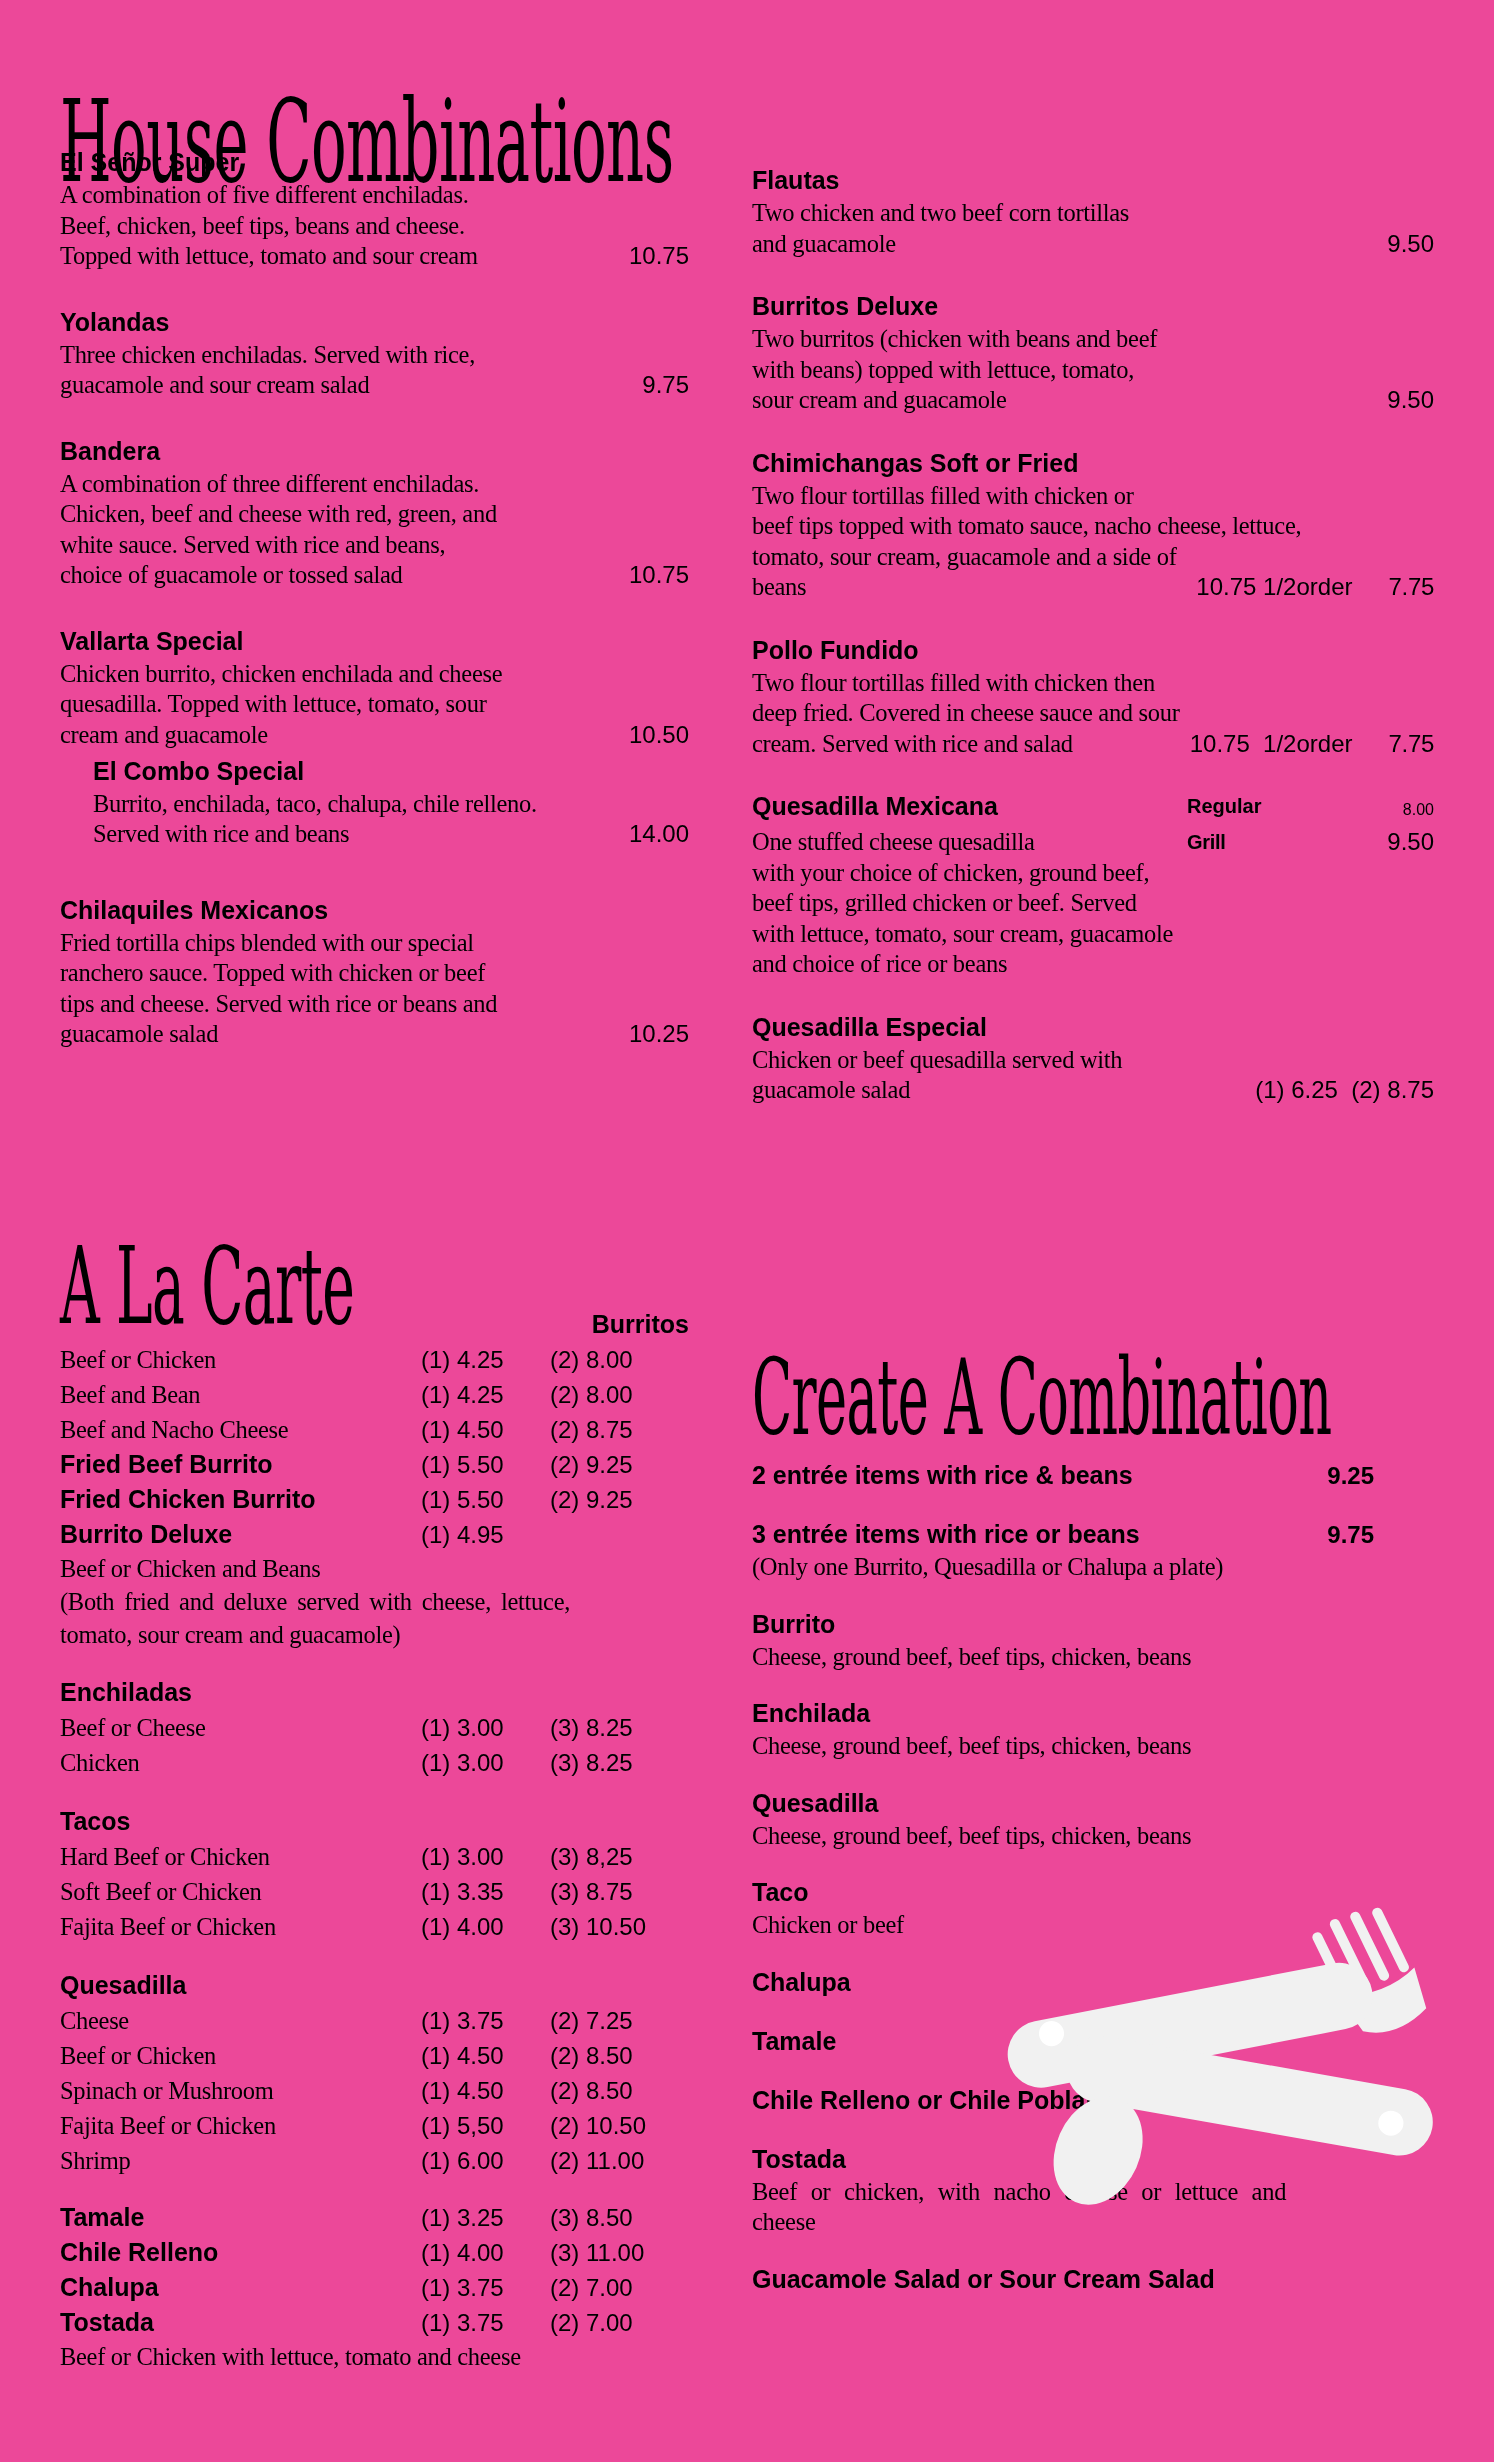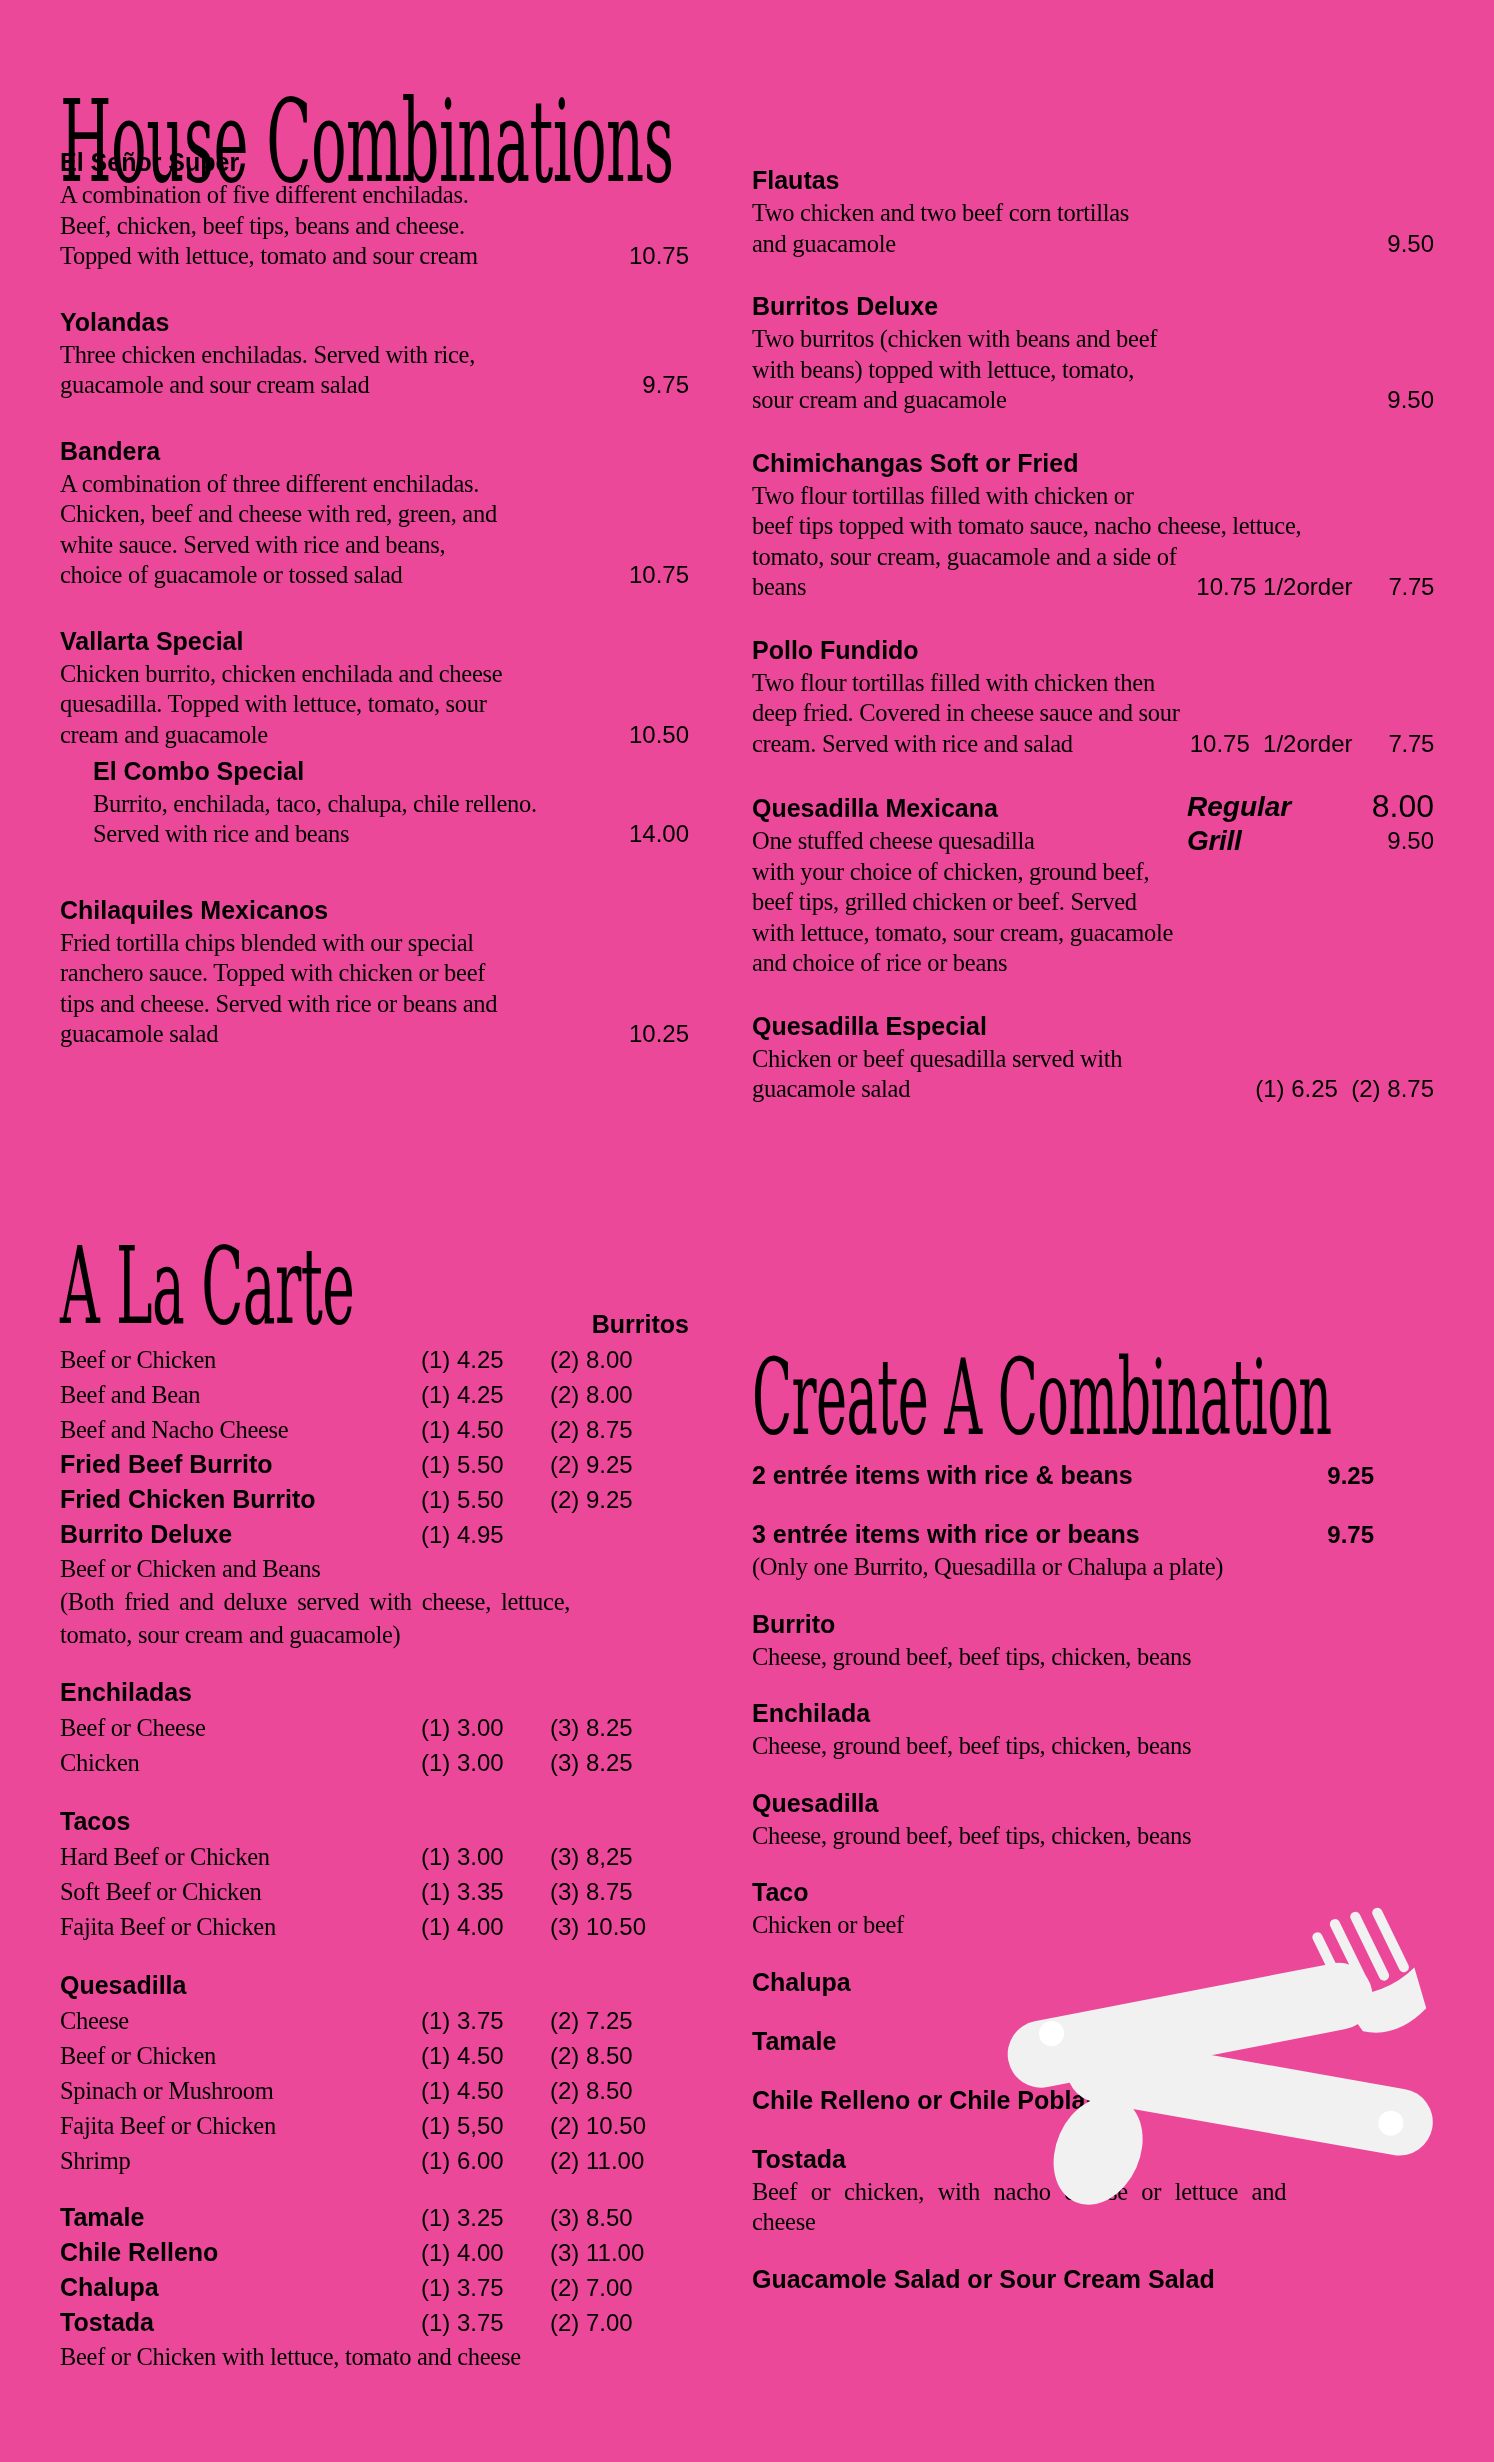--- a/index.html
+++ b/index.html
@@ -15,29 +15,29 @@
   #hc-right{left:752px;top:163px;width:682px;}
   #alc-list{left:60px;top:1307px;width:629px;}
   #cac-list{left:752px;top:1458px;width:688px;}
   .name{font-family:"Liberation Sans",sans-serif;font-weight:bold;font-size:25px;line-height:35px;}
   .dl{font-size:24.5px;line-height:30.5px;letter-spacing:-0.3px;display:flex;align-items:baseline;position:relative;}
   .dl .t{white-space:pre;}
   .price{font-family:"Liberation Sans",sans-serif;font-size:24px;letter-spacing:0;
          margin-left:auto;white-space:pre;}
   .price-end{font-family:"Liberation Sans",sans-serif;font-size:24px;margin-left:36px;white-space:pre;}
   .mid-abs{position:absolute;left:435px;font-family:"Liberation Sans",sans-serif;
-           font-weight:bold;font-size:28px;font-style:italic;}
+           font-weight:bold;font-size:20px;}
   .item{margin-top:33px;}
   .item:first-child{margin-top:0;}
   .item.tight{margin-top:3.6px;margin-left:33px;}
   .item.gap-lg{margin-top:43px;}
   #hc-right .item{margin-top:30px;}
   #hc-right .item:first-child{margin-top:0;}
   .nrow{position:relative;display:flex;align-items:baseline;}
-  .nrow .price{font-size:32px;font-weight:normal;}
+  .nrow .price{font-size:16px;font-weight:normal;}
   
   .alc-h{font-family:"Liberation Sans",sans-serif;font-weight:bold;font-size:25px;line-height:35px;margin-top:24px;}
   .alc-h.first{margin-top:0;text-align:right;}
   .alc-row{display:grid;grid-template-columns:361px 129px auto;line-height:35px;font-size:24.5px;letter-spacing:-0.3px;}
   .alc-row .p1,.alc-row .p2{font-family:"Liberation Sans",sans-serif;font-size:24px;letter-spacing:0;}
   .alc-row.b .n{font-family:"Liberation Sans",sans-serif;font-weight:bold;font-size:25px;letter-spacing:0;}
   .alc-note{font-size:24.5px;line-height:33px;letter-spacing:-0.3px;}
   .alc-note.wide{word-spacing:4.2px;}
   .alc-gap{margin-top:21.5px;}
   

